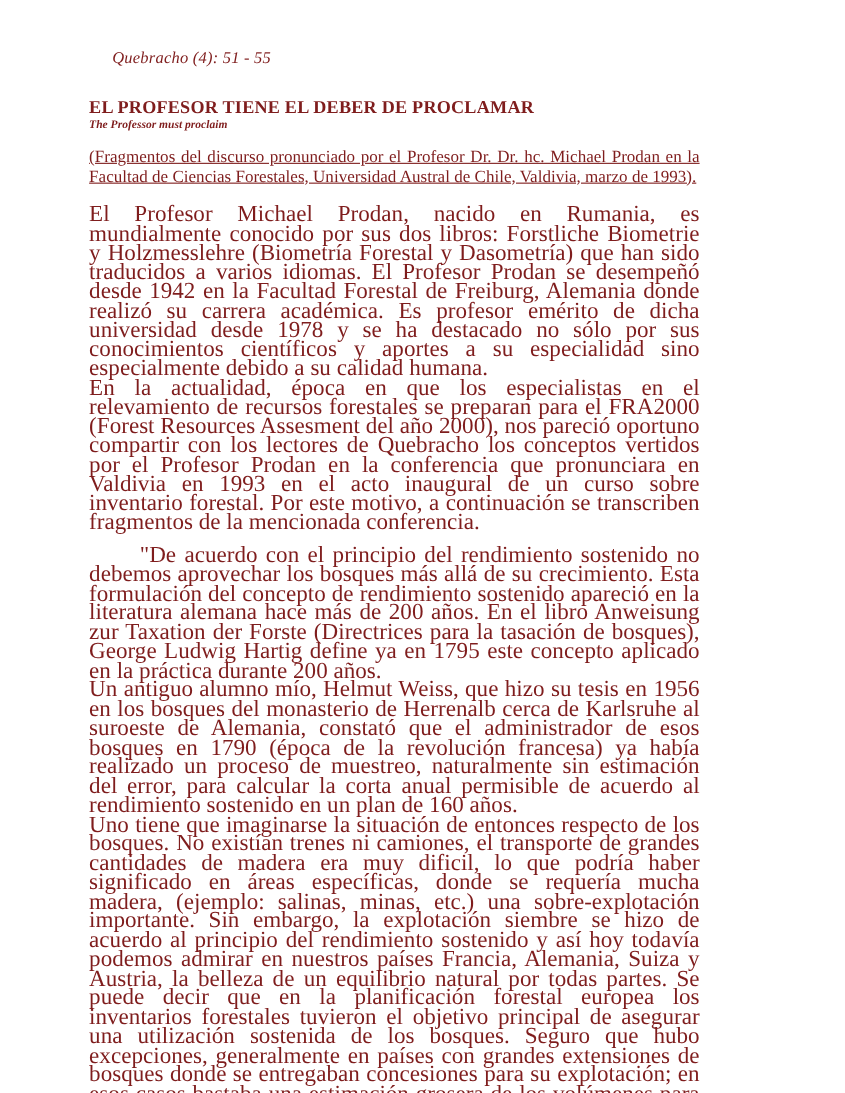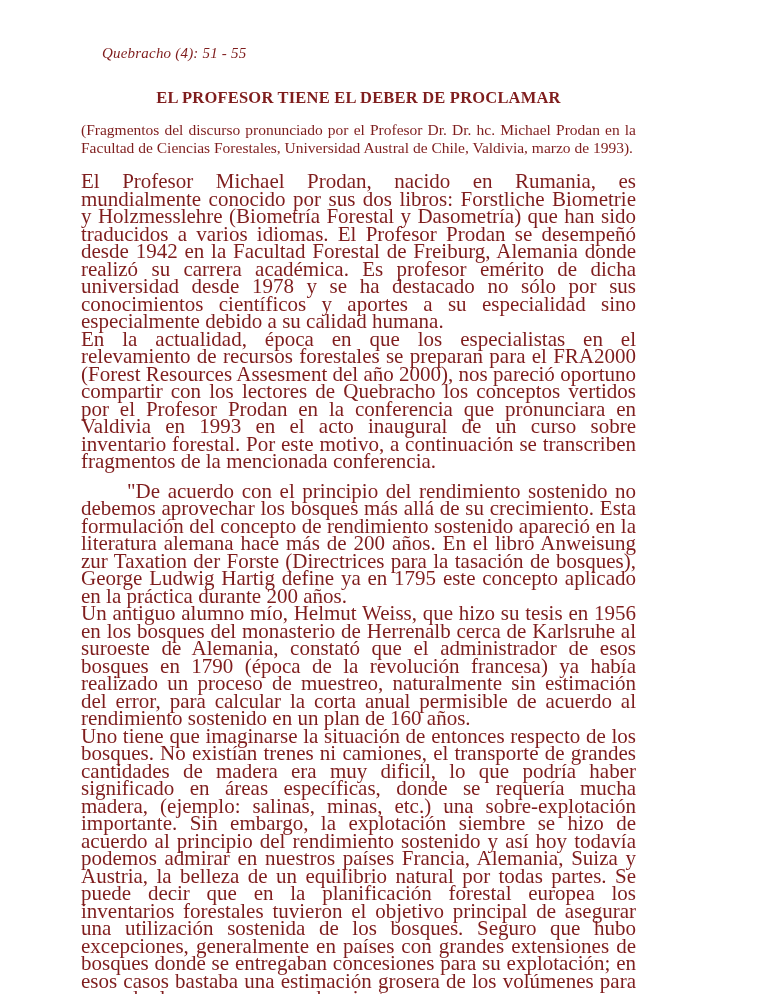--- a/index.html
+++ b/index.html
@@ -22,21 +22,21 @@
     color: #7f1d1d;
   }
   .journal-header {
     font-style: italic;
     font-size: 15px;
     line-height: 18px;
     margin-left: 21px;
     letter-spacing: 0.2px;
   }
   .title-block {
-    text-align: center;
+    text-align: left;
     margin-top: 26px;
   }
   .title {
     margin: 0;
     font-size: 16.5px;
     font-weight: bold;
     letter-spacing: 0.2px;
     line-height: 19px;
   }
   .subtitle {
@@ -44,20 +44,21 @@
     font-weight: bold;
     font-style: italic;
     line-height: 12px;
     margin-top: 1px;
   }
   .credit {
     margin: 14px 0 17px 0;
     font-size: 15.5px;
     line-height: 17.5px;
     text-align: justify;
+    text-decoration: underline;
   }
   .body-para {
     margin: 0;
     font-size: 21px;
     line-height: 17.5px;
     text-align: justify;
   }
   .quote-start {
     margin-top: 12px;
     text-indent: 46px;
@@ -65,20 +66,21 @@
 </style>
 </head>
 <body>
 
 <div class="page">
 
   <div class="journal-header">Quebracho (4): 51 - 55</div>
 
   <div class="title-block">
     <h1 class="title">EL PROFESOR TIENE EL DEBER DE PROCLAMAR</h1>
+    <div class="subtitle">The Professor must proclaim</div>
   </div>
 
   <p class="credit">(Fragmentos del discurso pronunciado por el Profesor Dr. Dr. hc. Michael Prodan en la Facultad de Ciencias Forestales, Universidad Austral de Chile, Valdivia, marzo de 1993).</p>
 
   <p class="body-para">El Profesor Michael Prodan, nacido en Rumania, es mundialmente conocido por sus dos libros: Forstliche Biometrie y Holzmesslehre (Biometría Forestal y Dasometría) que han sido traducidos a varios idiomas. El Profesor Prodan se desempeñó desde 1942 en la Facultad Forestal de Freiburg, Alemania donde realizó su carrera académica. Es profesor emérito de dicha universidad desde 1978 y se ha destacado no sólo por sus conocimientos científicos y aportes a su especialidad sino especialmente debido a su calidad humana.</p>
 
   <p class="body-para">En la actualidad, época en que los especialistas en el relevamiento de recursos forestales se preparan para el FRA2000 (Forest Resources Assesment del año 2000), nos pareció oportuno compartir con los lectores de Quebracho los conceptos vertidos por el Profesor Prodan en la conferencia que pronunciara en Valdivia en 1993 en el acto inaugural de un curso sobre inventario forestal. Por este motivo, a continuación se transcriben fragmentos de la mencionada conferencia.</p>
 
   <p class="body-para quote-start">"De acuerdo con el principio del rendimiento sostenido no debemos aprovechar los bosques más allá de su crecimiento. Esta formulación del concepto de rendimiento sostenido apareció en la literatura alemana hace más de 200 años. En el libro Anweisung zur Taxation der Forste (Directrices para la tasación de bosques), George Ludwig Hartig define ya en 1795 este concepto aplicado en la práctica durante 200 años.</p>
 

